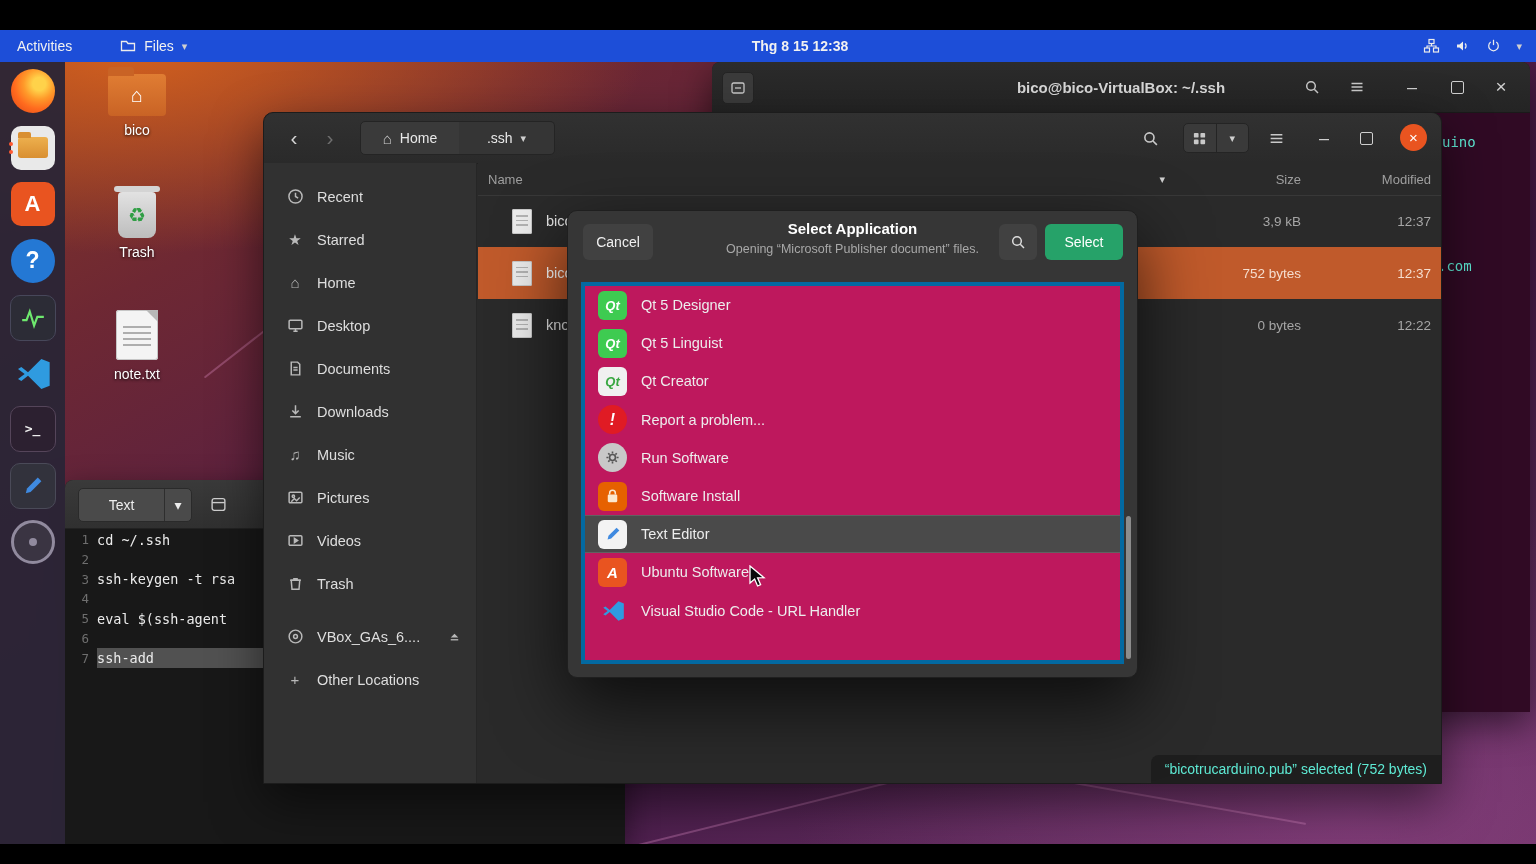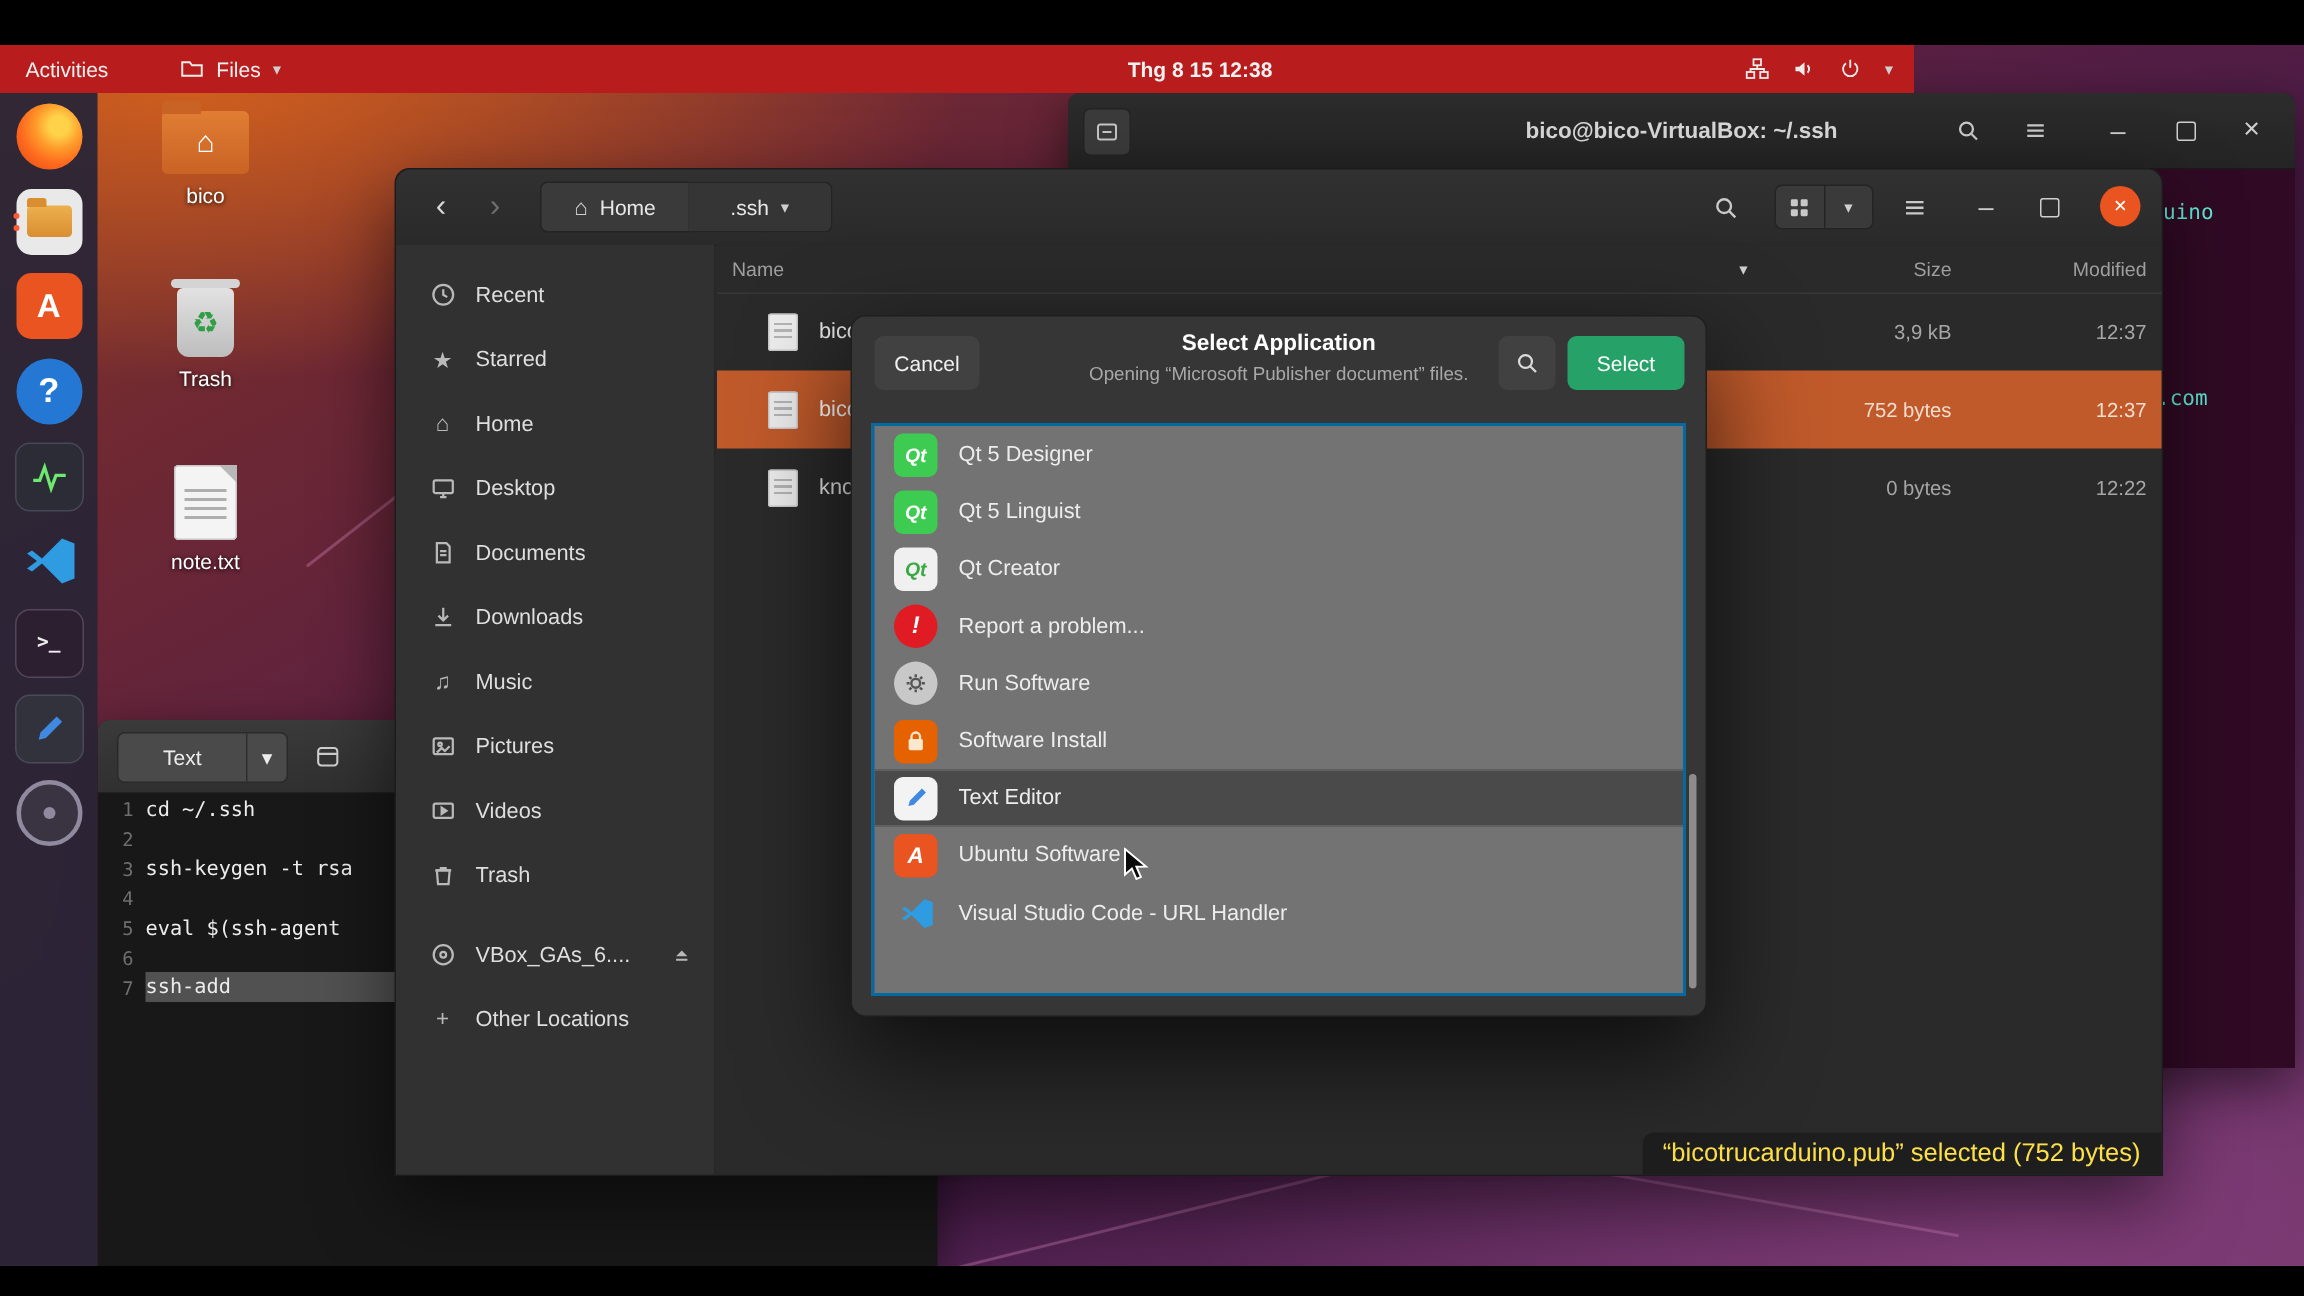--- a/index.html
+++ b/index.html
@@ -6,21 +6,21 @@
   .stage{position:relative;width:1536px;height:864px;overflow:hidden;background:#000;
          font-family:"Liberation Sans","DejaVu Sans",sans-serif;-webkit-user-select:none;user-select:none}
   
   .wallpaper{position:absolute;left:0;top:30px;width:1536px;height:814px;
     background:
       radial-gradient(ellipse 760px 300px at 130px 20px, rgba(214,98,30,.95), rgba(214,98,30,0) 68%),
       radial-gradient(ellipse 900px 520px at 88% 96%, rgba(160,76,150,.45), rgba(160,76,150,0) 62%),
       linear-gradient(152deg,#8a3a24 0%,#6e2833 20%,#561f44 44%,#471a49 62%,#5d2a5a 82%,#6b3263 100%);}
   .wp-line{position:absolute;height:2px;background:rgba(242,156,214,.30);border-radius:2px}
   
-  .panel{position:absolute;left:0;top:30px;width:1276px;height:32px;background:#b91c1c;color:#f1f1f1;
+  .panel{position:absolute;left:0;top:30px;width:1536px;height:32px;background:#1d4ed8;color:#f1f1f1;
          font-size:14px;display:flex;align-items:center;z-index:50}
   .panel .activities{margin-left:17px}
   .panel .appmenu{margin-left:48px;display:flex;align-items:center;gap:8px}
   .panel .clock{position:absolute;left:800px;transform:translateX(-50%);font-weight:700}
   .tray{position:absolute;right:14px;display:flex;align-items:center;gap:15px}
   .caret{font-size:11px;color:#cfcfcf}
   
   .dock{position:absolute;left:0;top:62px;width:65px;height:782px;background:rgba(42,37,54,.95);z-index:50}
   .dock-item{position:absolute;left:8px;width:49px;height:49px;display:flex;align-items:center;justify-content:center}
   .ff{width:44px;height:44px;border-radius:50%;background:radial-gradient(circle at 64% 34%,#ffd24a 0 16%,#ff9a2a 38%,#ff6a1e 62%,#dd4416 100%)}
@@ -92,28 +92,28 @@
   .list-head{position:absolute;left:0;top:0;right:0;height:32px;display:flex;align-items:center;color:#9f9f9f;font-size:13px;border-bottom:1px solid #383838}
   .col-name{flex:1;display:flex;align-items:center;padding-left:10px}
   .col-size{width:120px;text-align:right}
   .col-mod{width:140px;text-align:right;padding-right:10px;box-sizing:border-box}
   .frow{position:absolute;left:0;right:0;height:52px;display:flex;align-items:center;font-size:14.5px;color:#e8e8e8}
   .frow .dim{color:#a6a6a6;font-size:13.5px}
   .frow.sel{background:#c05a2b;color:#fff}
   .frow.sel .dim{color:#f5ddce}
   .doc{width:20px;height:25px;background:#ededed;border-radius:2px;margin:0 14px 0 24px;position:relative;box-shadow:inset 0 0 0 1px #c9c9c9;flex:0 0 auto}
   .doc::after{content:"";position:absolute;left:4px;right:4px;top:6px;height:13px;background:repeating-linear-gradient(#b4b4b4 0 1.5px,transparent 1.5px 4.5px)}
-  .status{position:absolute;right:0;bottom:0;height:28px;background:#1e1e1e;border-radius:8px 0 0 0;display:flex;align-items:center;padding:0 14px;font-size:17px;color:#fde047}
+  .status{position:absolute;right:0;bottom:0;height:28px;background:#1e1e1e;border-radius:8px 0 0 0;display:flex;align-items:center;padding:0 14px;font-size:14px;color:#5eead4}
   
   .dialog{position:absolute;left:567px;top:210px;width:571px;height:468px;background:#363636;z-index:40;
           border-radius:10px;border:1px solid #1f1f1f;box-shadow:0 26px 70px rgba(0,0,0,.7);box-sizing:border-box}
   .dlg-title{position:absolute;left:0;right:0;top:9px;text-align:center;color:#fff;font-weight:700;font-size:15px}
   .dlg-sub{position:absolute;left:0;right:0;top:31px;text-align:center;color:#a8a8a8;font-size:12.5px}
   .dlg-btn{position:absolute;top:13px;height:36px;border-radius:6px;display:flex;align-items:center;justify-content:center;font-size:14px;box-sizing:border-box}
-  .applist{position:absolute;left:13px;top:71px;right:13px;bottom:13px;background:#737373;border:2px solid #0369a1;overflow:hidden}
+  .applist{position:absolute;left:13px;top:71px;right:13px;bottom:13px;background:#be185d;border:4px solid #0369a1;overflow:hidden}
   .app-row{display:flex;align-items:center;height:38.2px;padding-left:13px;gap:14px;font-size:14.5px;color:#ededed;box-sizing:border-box}
   .app-row.sel{background:#4a4a4a;box-shadow:inset 0 1px 0 #616161,inset 0 -1px 0 #616161}
   .aic{width:29px;height:29px;border-radius:6px;flex:0 0 auto;display:flex;align-items:center;justify-content:center;font-weight:700;font-size:13px;color:#fff}
   .aic-qt{background:#3ecb51;font-style:italic}
   .aic-qc{background:#f0f0f0;color:#3aa843}
   .aic-report{background:#e01b24;border-radius:50%;font-size:16px}
   .aic-run{background:#c8c8c8;border-radius:50%}
   .aic-snap{background:#4e6b70}
   .aic-software{background:#e66100}
   .aic-gedit{background:#f3f3f3}

